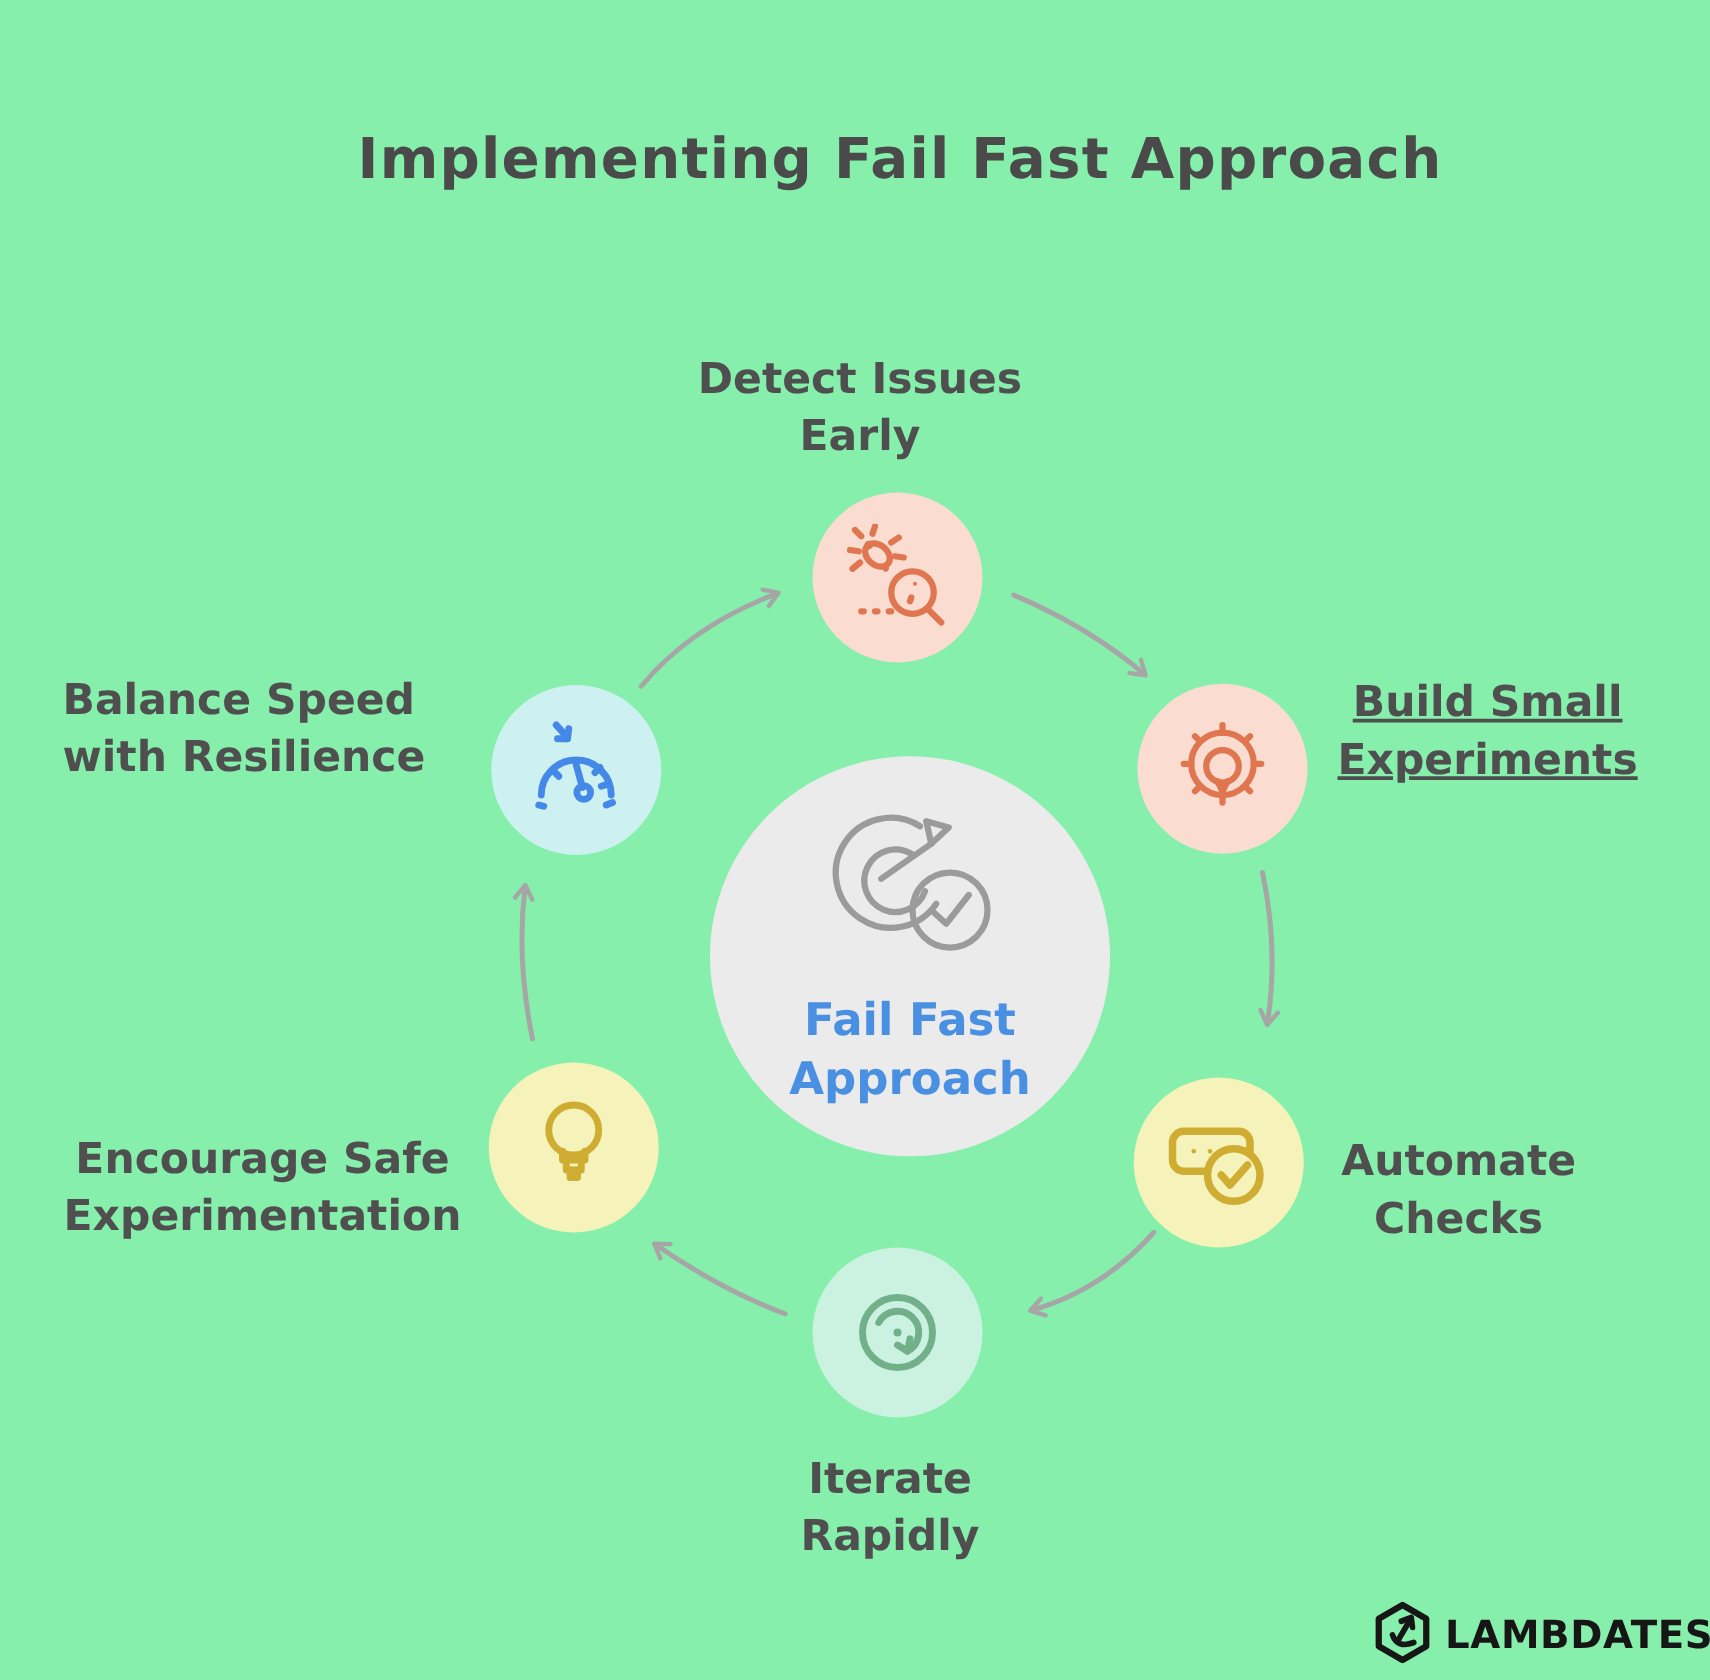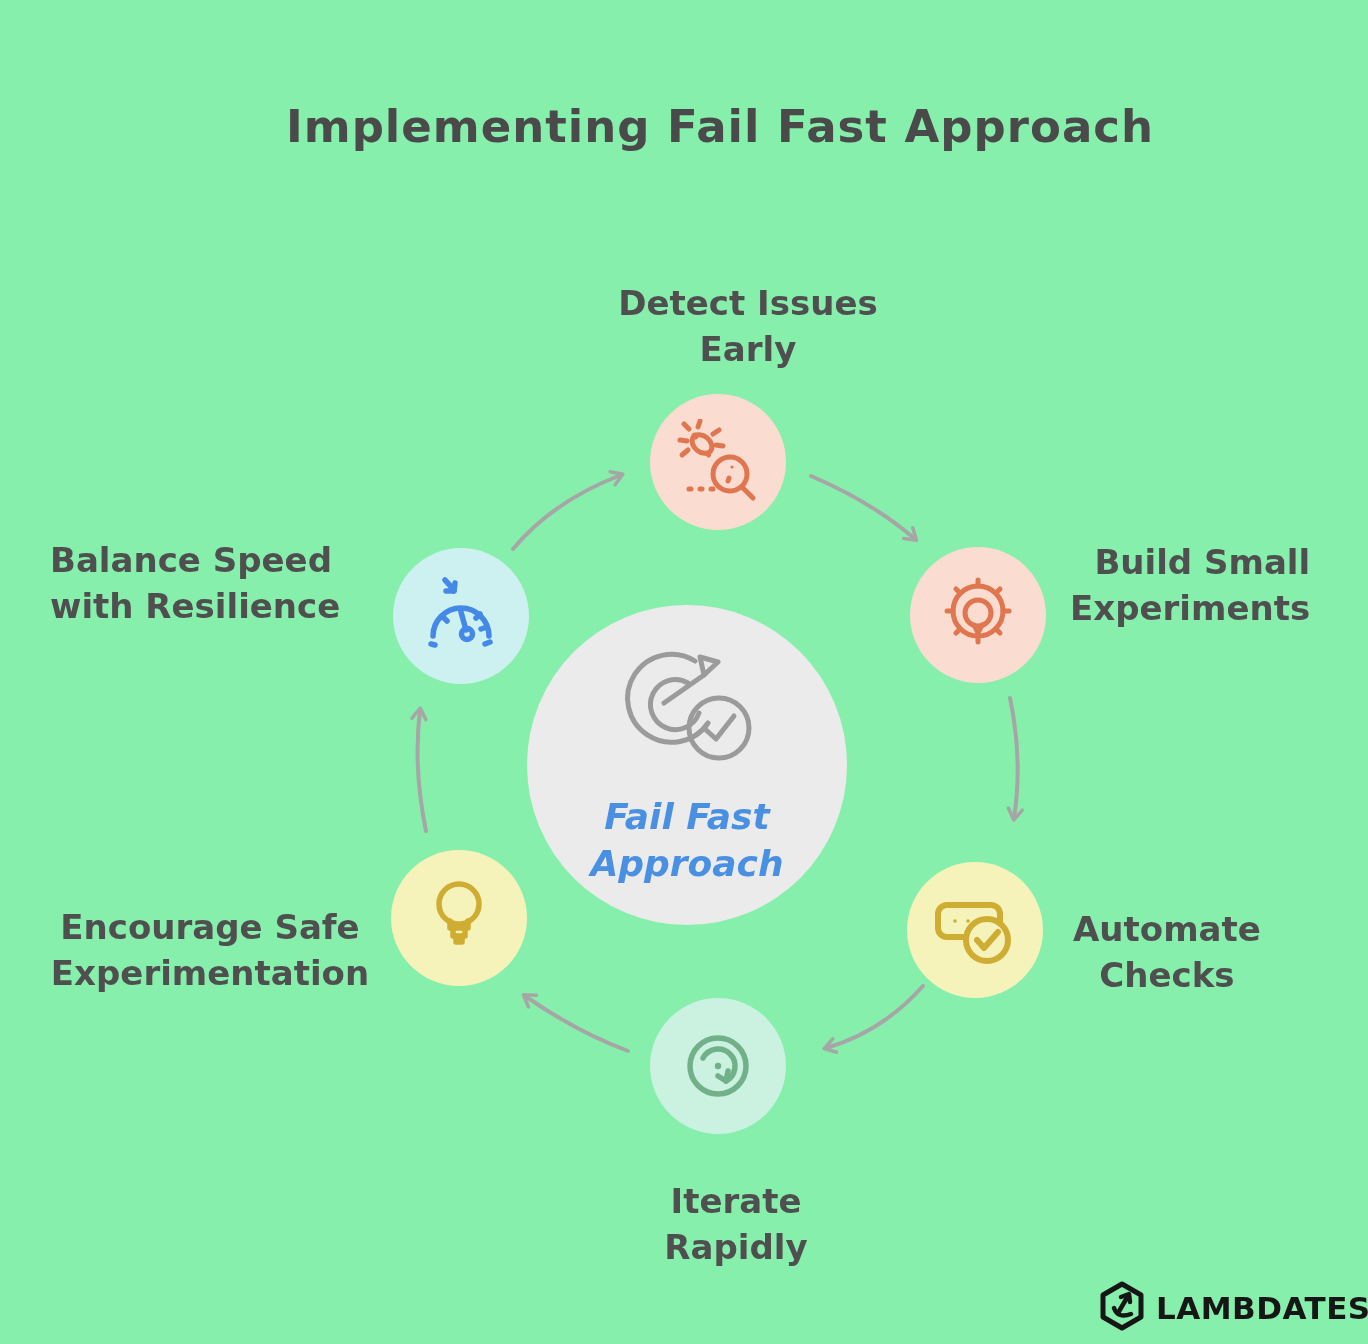--- a/index.html
+++ b/index.html
@@ -33,31 +33,31 @@
   .pos-right-top    { left: 910px; top: 547px; }
   .pos-right-bottom { left: 907px; top: 862px; }
   .pos-bottom       { left: 650px; top: 998px; }
   .pos-left-bottom  { left: 391px; top: 850px; }
   .pos-left-top     { left: 393px; top: 548px; }
 
   .label {
     position: absolute; white-space: pre-line; color: #4f4f4f;
     font-size: 34px; line-height: 46px; font-weight: 600;
   }
-  .label-top          { left: 548px; top: 280px; width: 400px; text-align: center; }
-  .label-right-top    { left: 1070px; top: 539px; text-align: right; }
+  .label-top          { left: 488px; top: 280px; width: 400px; text-align: center; }
+  .label-right-top    { left: 1070px; top: 539px; text-align: center; text-decoration: underline; }
   .label-right-bottom { left: 1073px; top: 906px; text-align: center; }
-  .label-bottom       { left: 536px; top: 1160px; width: 400px; text-align: center; margin-top: 18px; }
+  .label-bottom       { left: 512px; top: 1160px; width: 400px; text-align: center; }
   .label-left-bottom  { left: 50px;  top: 904px; width: 320px; text-align: center; }
   .label-left-top     { left: 50px;  top: 537px; width: 318px; text-align: left; }
 
   .center-circle {
-    position: absolute; left: 527px; top: 605px; width: 320px; height: 320px;
+    position: absolute; left: 568px; top: 605px; width: 320px; height: 320px;
     border-radius: 50%; background: #ebebeb;
-    display: flex; flex-direction: column; align-items: center; font-style: italic;
+    display: flex; flex-direction: column; align-items: center;
   }
   .center-icon { margin-top: 40px; }
   .center-text {
     margin-top: 22px; text-align: center; white-space: pre-line;
     color: #4a90e2; font-size: 36px; line-height: 47px; font-weight: 600;
   }
 
   .brand {
     position: absolute; left: 1098px; top: 1281px;
     display: flex; align-items: center; gap: 10px;

